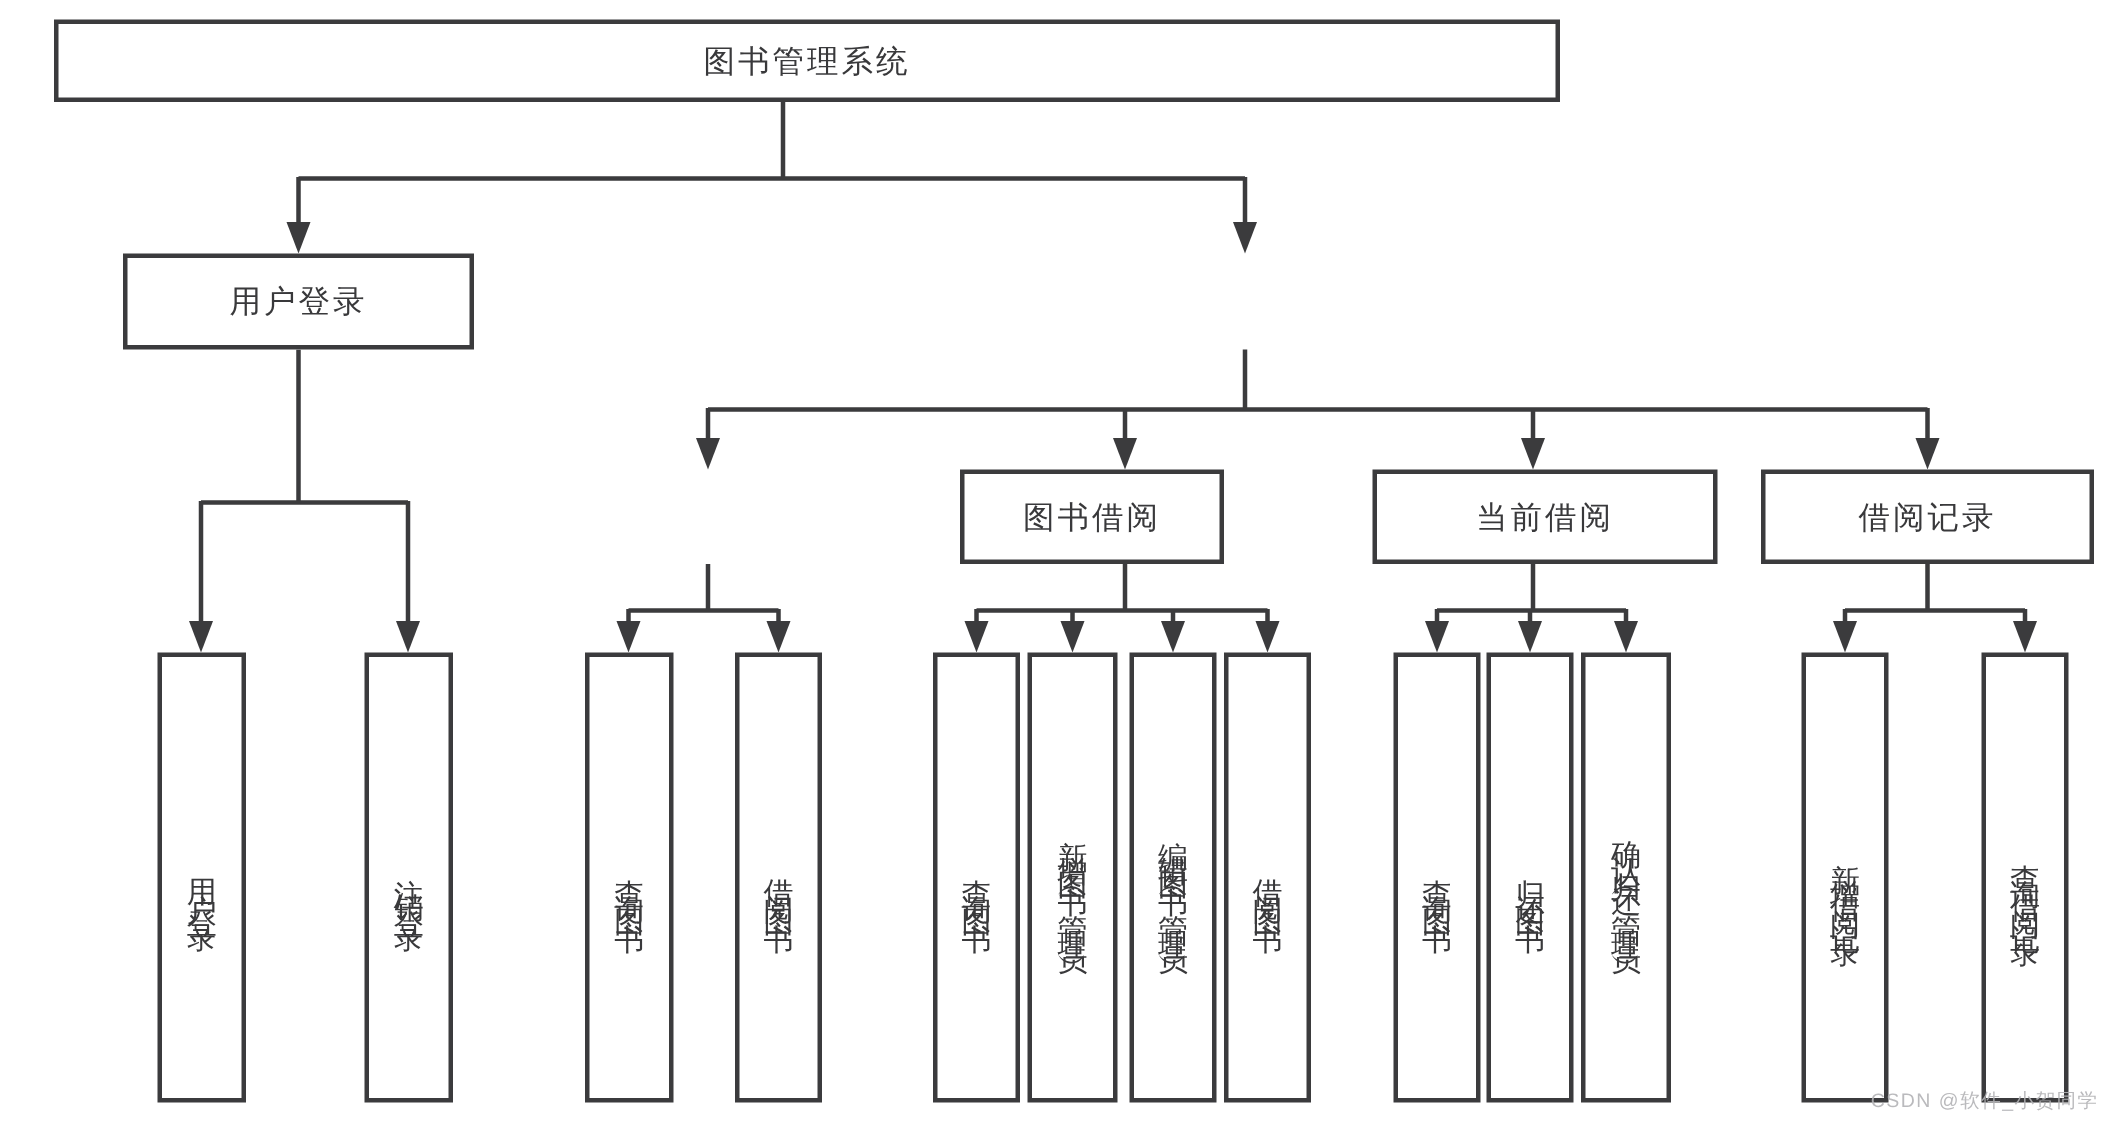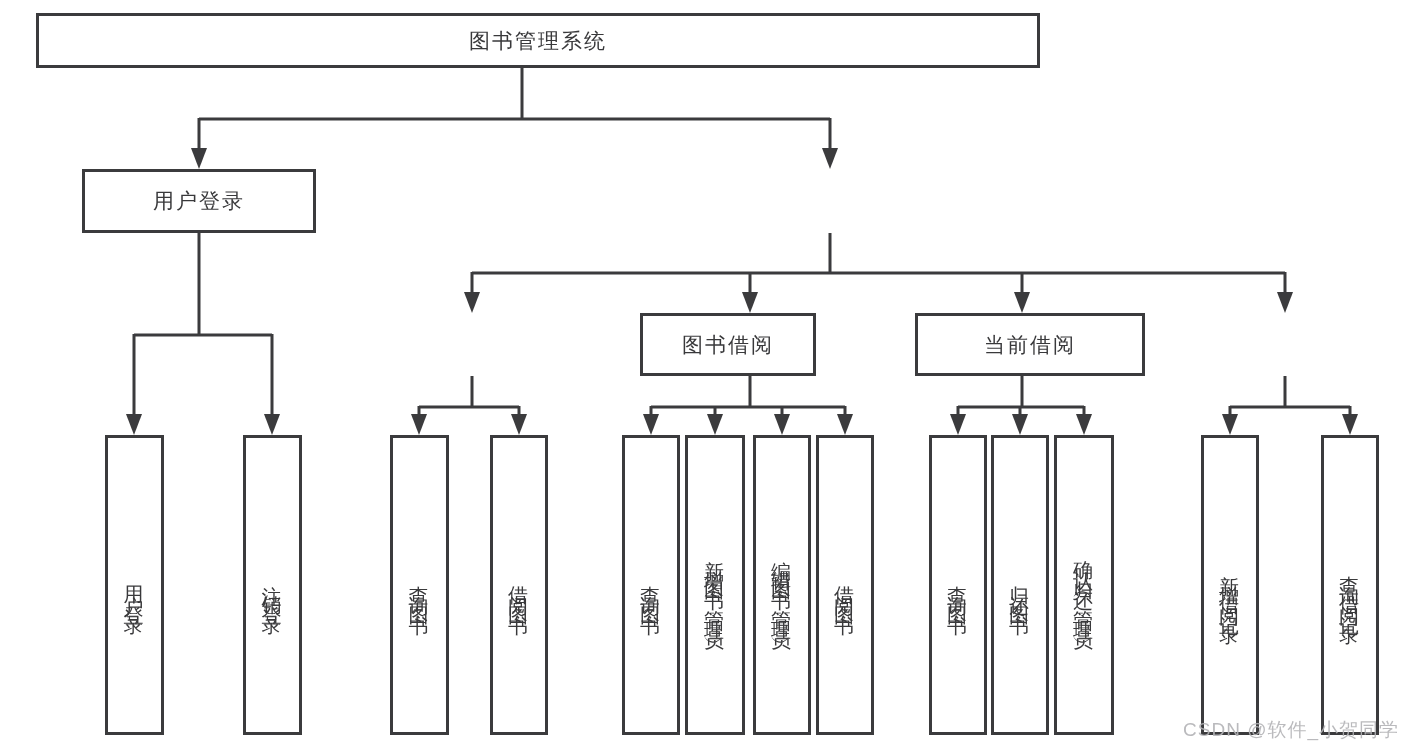--- a/index.html
+++ b/index.html
@@ -33,21 +33,21 @@
     font-size:20px;
     letter-spacing:10px;
     margin-bottom:-10px;
     white-space:normal;
   }
   .watermark{
     position:absolute;
     right:6px;
     bottom:4px;
     z-index:2;
-    font-size:19px;
+    font-size:13px;
     letter-spacing:1px;
     color:#b3b3b6;
     opacity:0.9;
     white-space:nowrap;
     margin-left:12px;
   }
 </style>
 </head>
 <body>
 
@@ -100,20 +100,23 @@
   <div class="node" style="left:82px;top:169px;width:234px;height:64px">
     <span class="lbl">用户登录</span>
   </div>
 
   <div class="node" style="left:640px;top:313px;width:176px;height:63px">
     <span class="lbl">图书借阅</span>
   </div>
   <div class="node" style="left:915px;top:313px;width:230px;height:63px">
     <span class="lbl">当前借阅</span>
   </div>
+  <div class="node" style="left:1174px;top:313px;width:222px;height:63px">
+    <span class="lbl">借阅记录</span>
+  </div>
 
   <div class="node v" style="left:105px;top:435px;width:59px;height:300px">
     <span class="lbl">用户登录</span>
   </div>
   <div class="node v" style="left:243px;top:435px;width:59px;height:300px">
     <span class="lbl">注销登录</span>
   </div>
   <div class="node v" style="left:390px;top:435px;width:59px;height:300px">
     <span class="lbl">查询图书</span>
   </div>

